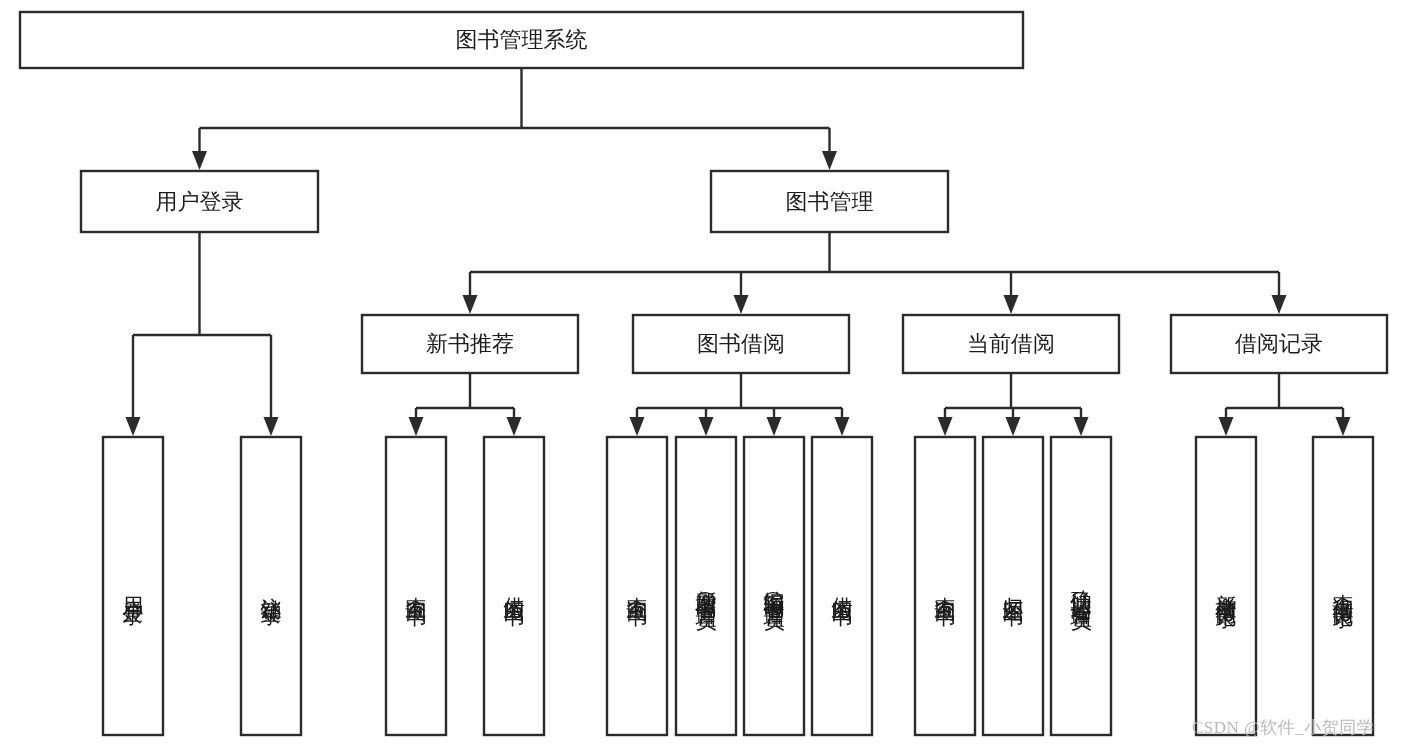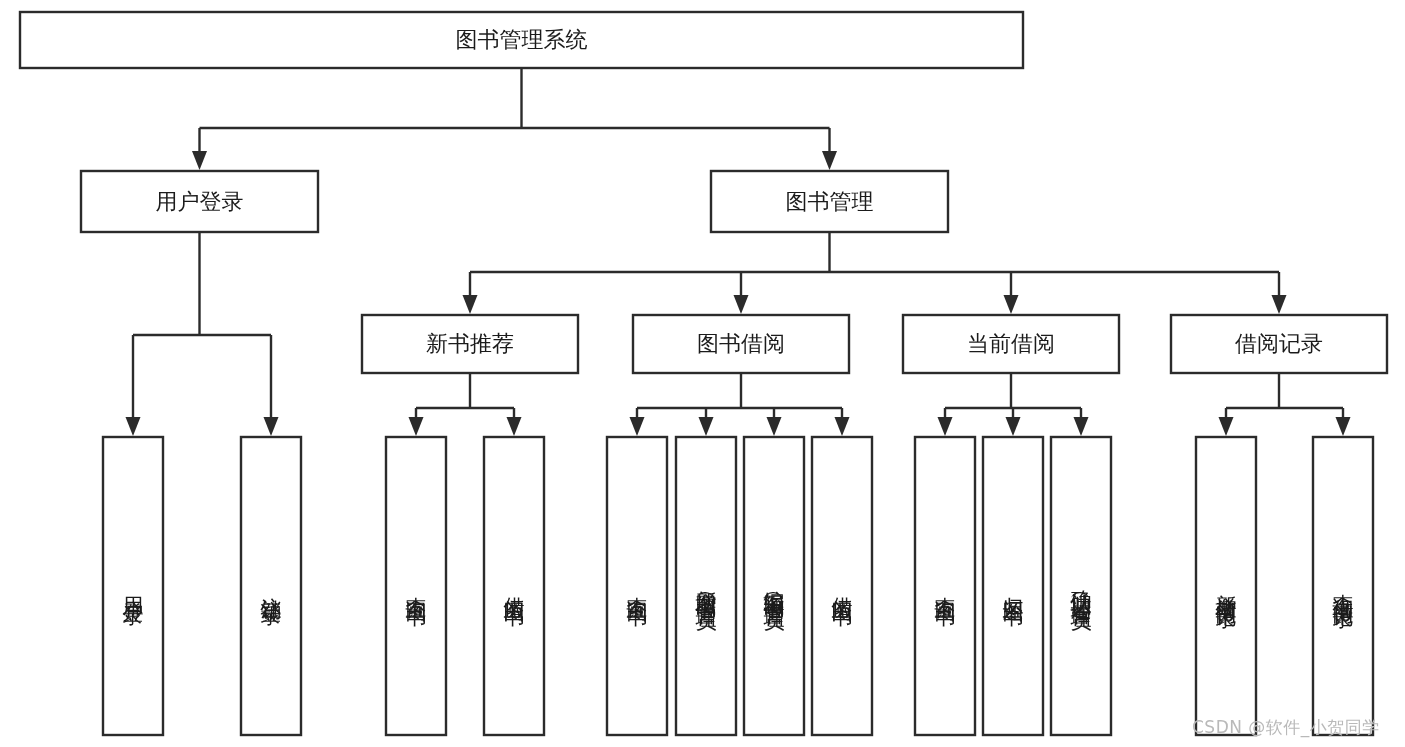--- a/index.html
+++ b/index.html
@@ -179,15 +179,15 @@
       <div class="node-label-v" style="left: 676px; top: 437px; width: 60px; height: 298px;">新增图书（管理员）</div>
       <div class="node-label-v" style="left: 744px; top: 437px; width: 60px; height: 298px;">编辑图书（管理员）</div>
       <div class="node-label-v" style="left: 812px; top: 437px; width: 60px; height: 298px;">借阅图书</div>
       <div class="node-label-v" style="left: 915px; top: 437px; width: 60px; height: 298px;">查询图书</div>
       <div class="node-label-v" style="left: 983px; top: 437px; width: 60px; height: 298px;">归还图书</div>
       <div class="node-label-v" style="left: 1051px; top: 437px; width: 60px; height: 298px;">确认归还（管理员）</div>
       <div class="node-label-v" style="left: 1196px; top: 437px; width: 60px; height: 298px;">新增借阅记录</div>
       <div class="node-label-v" style="left: 1313px; top: 437px; width: 60px; height: 298px;">查询借阅记录</div>
     </div>
 
-  <div class="watermark" style="left: 1192px; top: 716px;">CSDN @软件_小贺同学</div>
+  <div class="watermark" style="left: 1192px; top: 716px; font-family: Liberation Serif, serif;">CSDN @软件_小贺同学</div>
 
 </div>
 
 </body></html>

